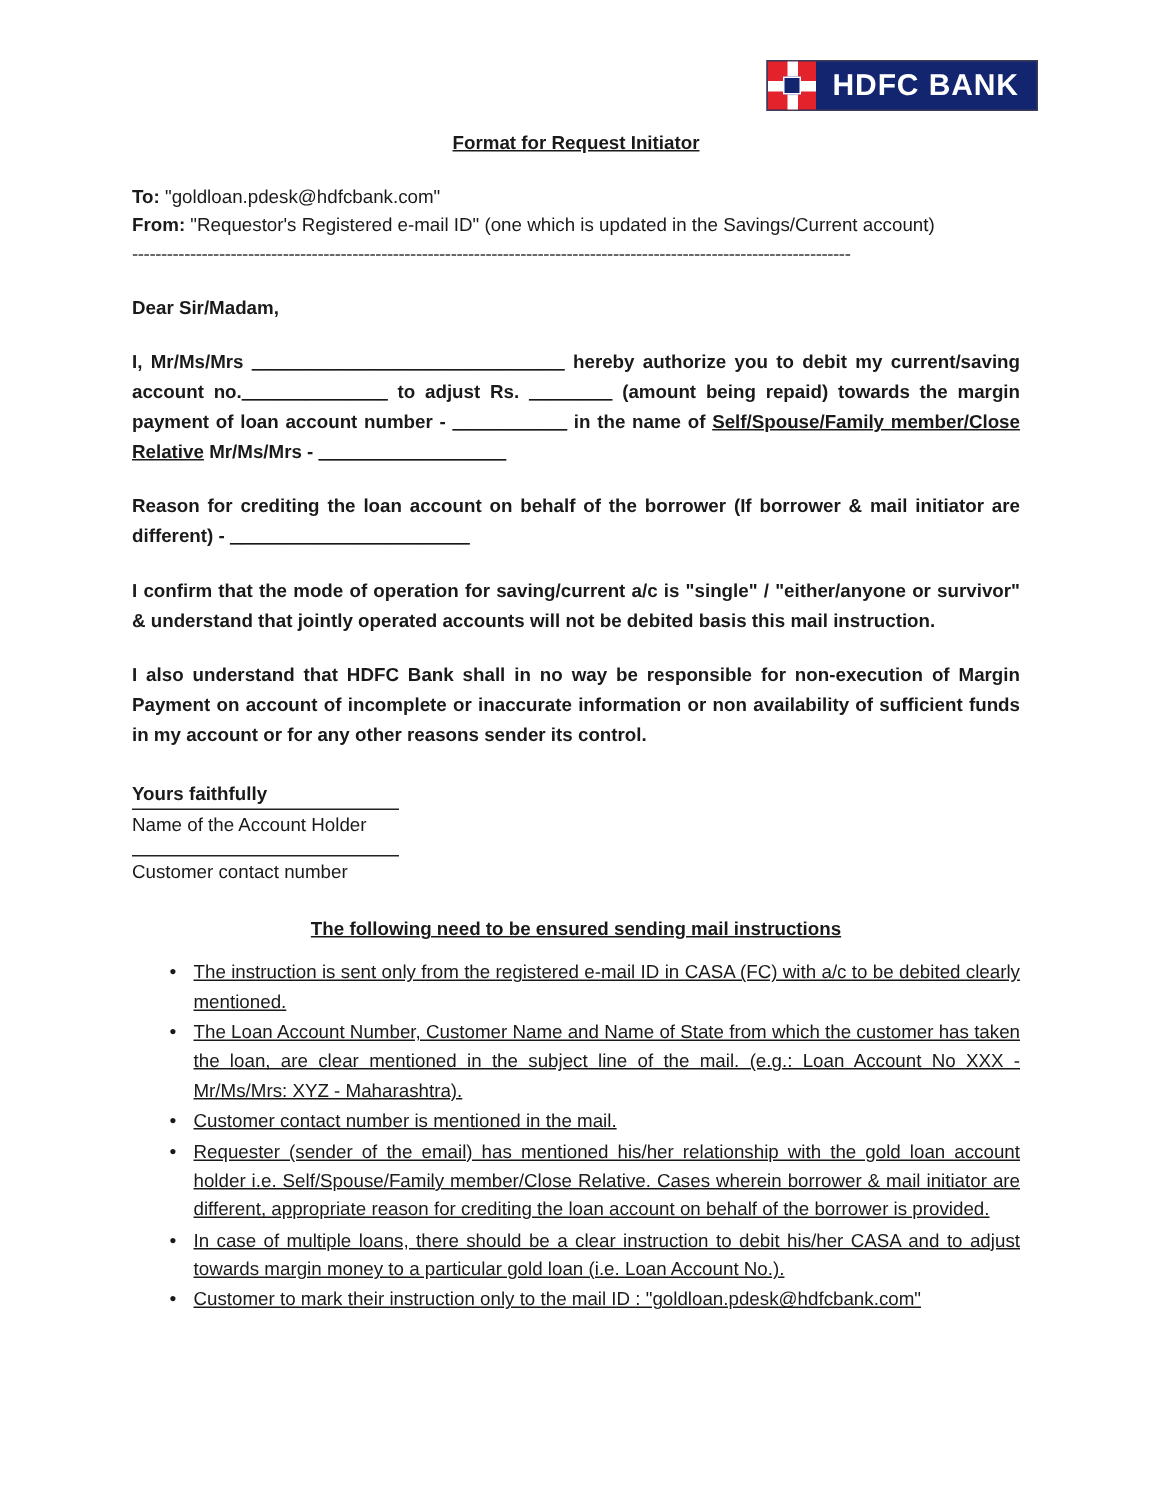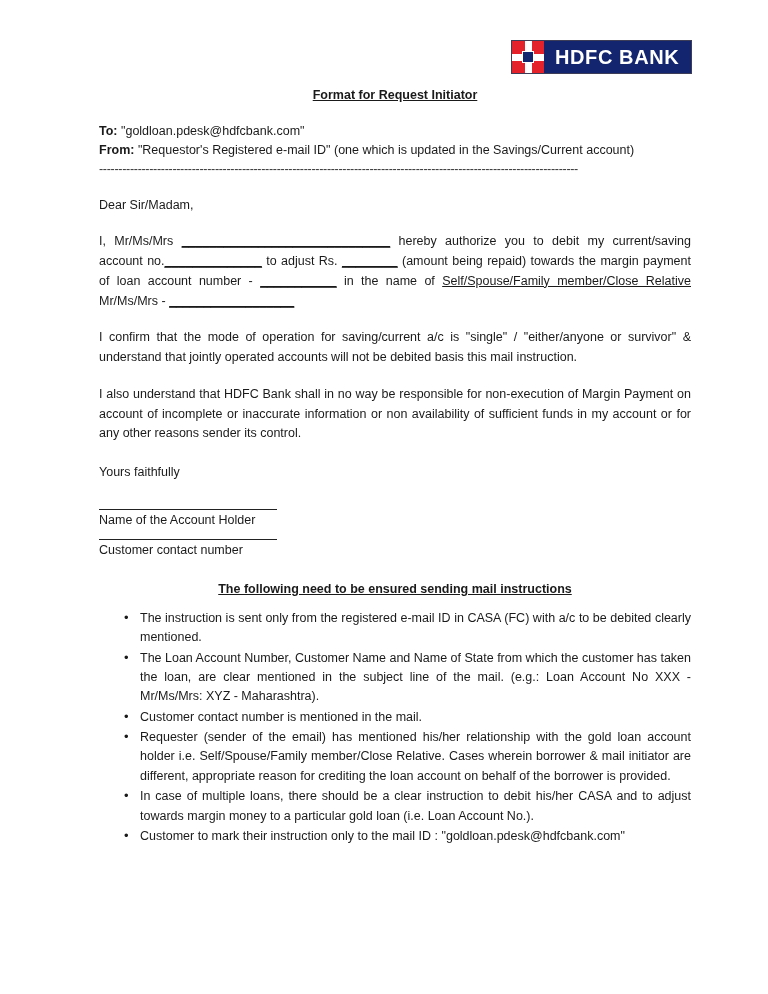--- a/index.html
+++ b/index.html
@@ -72,21 +72,21 @@
     color: #ffffff;
     font-size: 20px;
     font-weight: bold;
     letter-spacing: 0.6px;
     font-family: "Liberation Sans", sans-serif;
   }
 
   
   .content {
     position: absolute;
-    left: 99px;
+    left: 88px;
     top: 88px;
     width: 592px;
   }
 
   h1.doc-title {
     font-size: 12.5px;
     font-weight: bold;
     text-align: center;
     margin: 0 0 19px 0;
     padding: 0;
@@ -113,28 +113,29 @@
     white-space: nowrap;
     overflow: hidden;
     color: #333;
   }
 
   p.para {
     font-size: 12.5px;
     line-height: 1.58;
     text-align: justify;
     margin: 17px 0 0 0;
+    font-weight: bold;
   }
   p.salutation { text-align: left; margin-top: 19px; }
   p.closing { text-align: left; margin-top: 19px; }
 
   u.ul { text-decoration: underline; }
 
   
-  .sig-group { margin-top: 26px; }
+  .sig-group { }
   .sig-item { margin-bottom: 10px; }
   .sig-rule {
     width: 178px;
     border-top: 1px solid #222;
     height: 0;
     margin-bottom: 2px;
   }
   .sig-label {
     font-size: 12.5px;
     line-height: 1.4;
@@ -148,20 +149,21 @@
     margin: 22px 0 12px 0;
     line-height: 1.2;
   }
   h2.sub-title span { text-decoration: underline; }
 
   
   ul.notes {
     margin: 0;
     padding: 0 0 0 25px;
     list-style: none;
+    text-decoration: underline;
   }
   ul.notes li {
     font-size: 12.5px;
     line-height: 1.55;
     text-align: justify;
     position: relative;
     padding-left: 16px;
     margin-bottom: 1px;
   }
   ul.notes li::before {
@@ -198,20 +200,21 @@
       <p class="field-line"><b>From:</b> <span>"Requestor's Registered e-mail ID" (one which is updated in the Savings/Current account)</span></p>
 
 
       <div class="divider">----------------------------------------------------------------------------------------------------------------------------</div>
     </div>
 
     <p class="para salutation">Dear Sir/Madam,</p>
 
     <p class="para"><span>I, Mr/Ms/Mrs </span><span class="blank">______________________________</span><span> hereby authorize you to debit my current/saving account no.</span><span class="blank">______________</span><span> to adjust Rs. </span><span class="blank">________</span><span> (amount being repaid) towards the margin payment of loan account number - </span><span class="blank">___________</span><span> in the name of </span><u class="ul">Self/Spouse/Family member/Close Relative</u><span> Mr/Ms/Mrs - </span><span class="blank">__________________</span></p>
 
+    <p class="para"><span>Reason for crediting the loan account on behalf of the borrower (If borrower &amp; mail initiator are different) - </span><span class="blank">_______________________</span></p>
 
     <p class="para">I confirm that the mode of operation for saving/current a/c is "single" / "either/anyone or survivor" &amp; understand that jointly operated accounts will not be debited basis this mail instruction.</p>
 
     <p class="para">I also understand that HDFC Bank shall in no way be responsible for non-execution of Margin Payment on account of incomplete or inaccurate information or non availability of sufficient funds in my account or for any other reasons sender its control.</p>
 
     <p class="para closing">Yours faithfully</p>
 
     <div class="sig-group">
       <div class="sig-item">
         <div class="sig-rule"></div>

